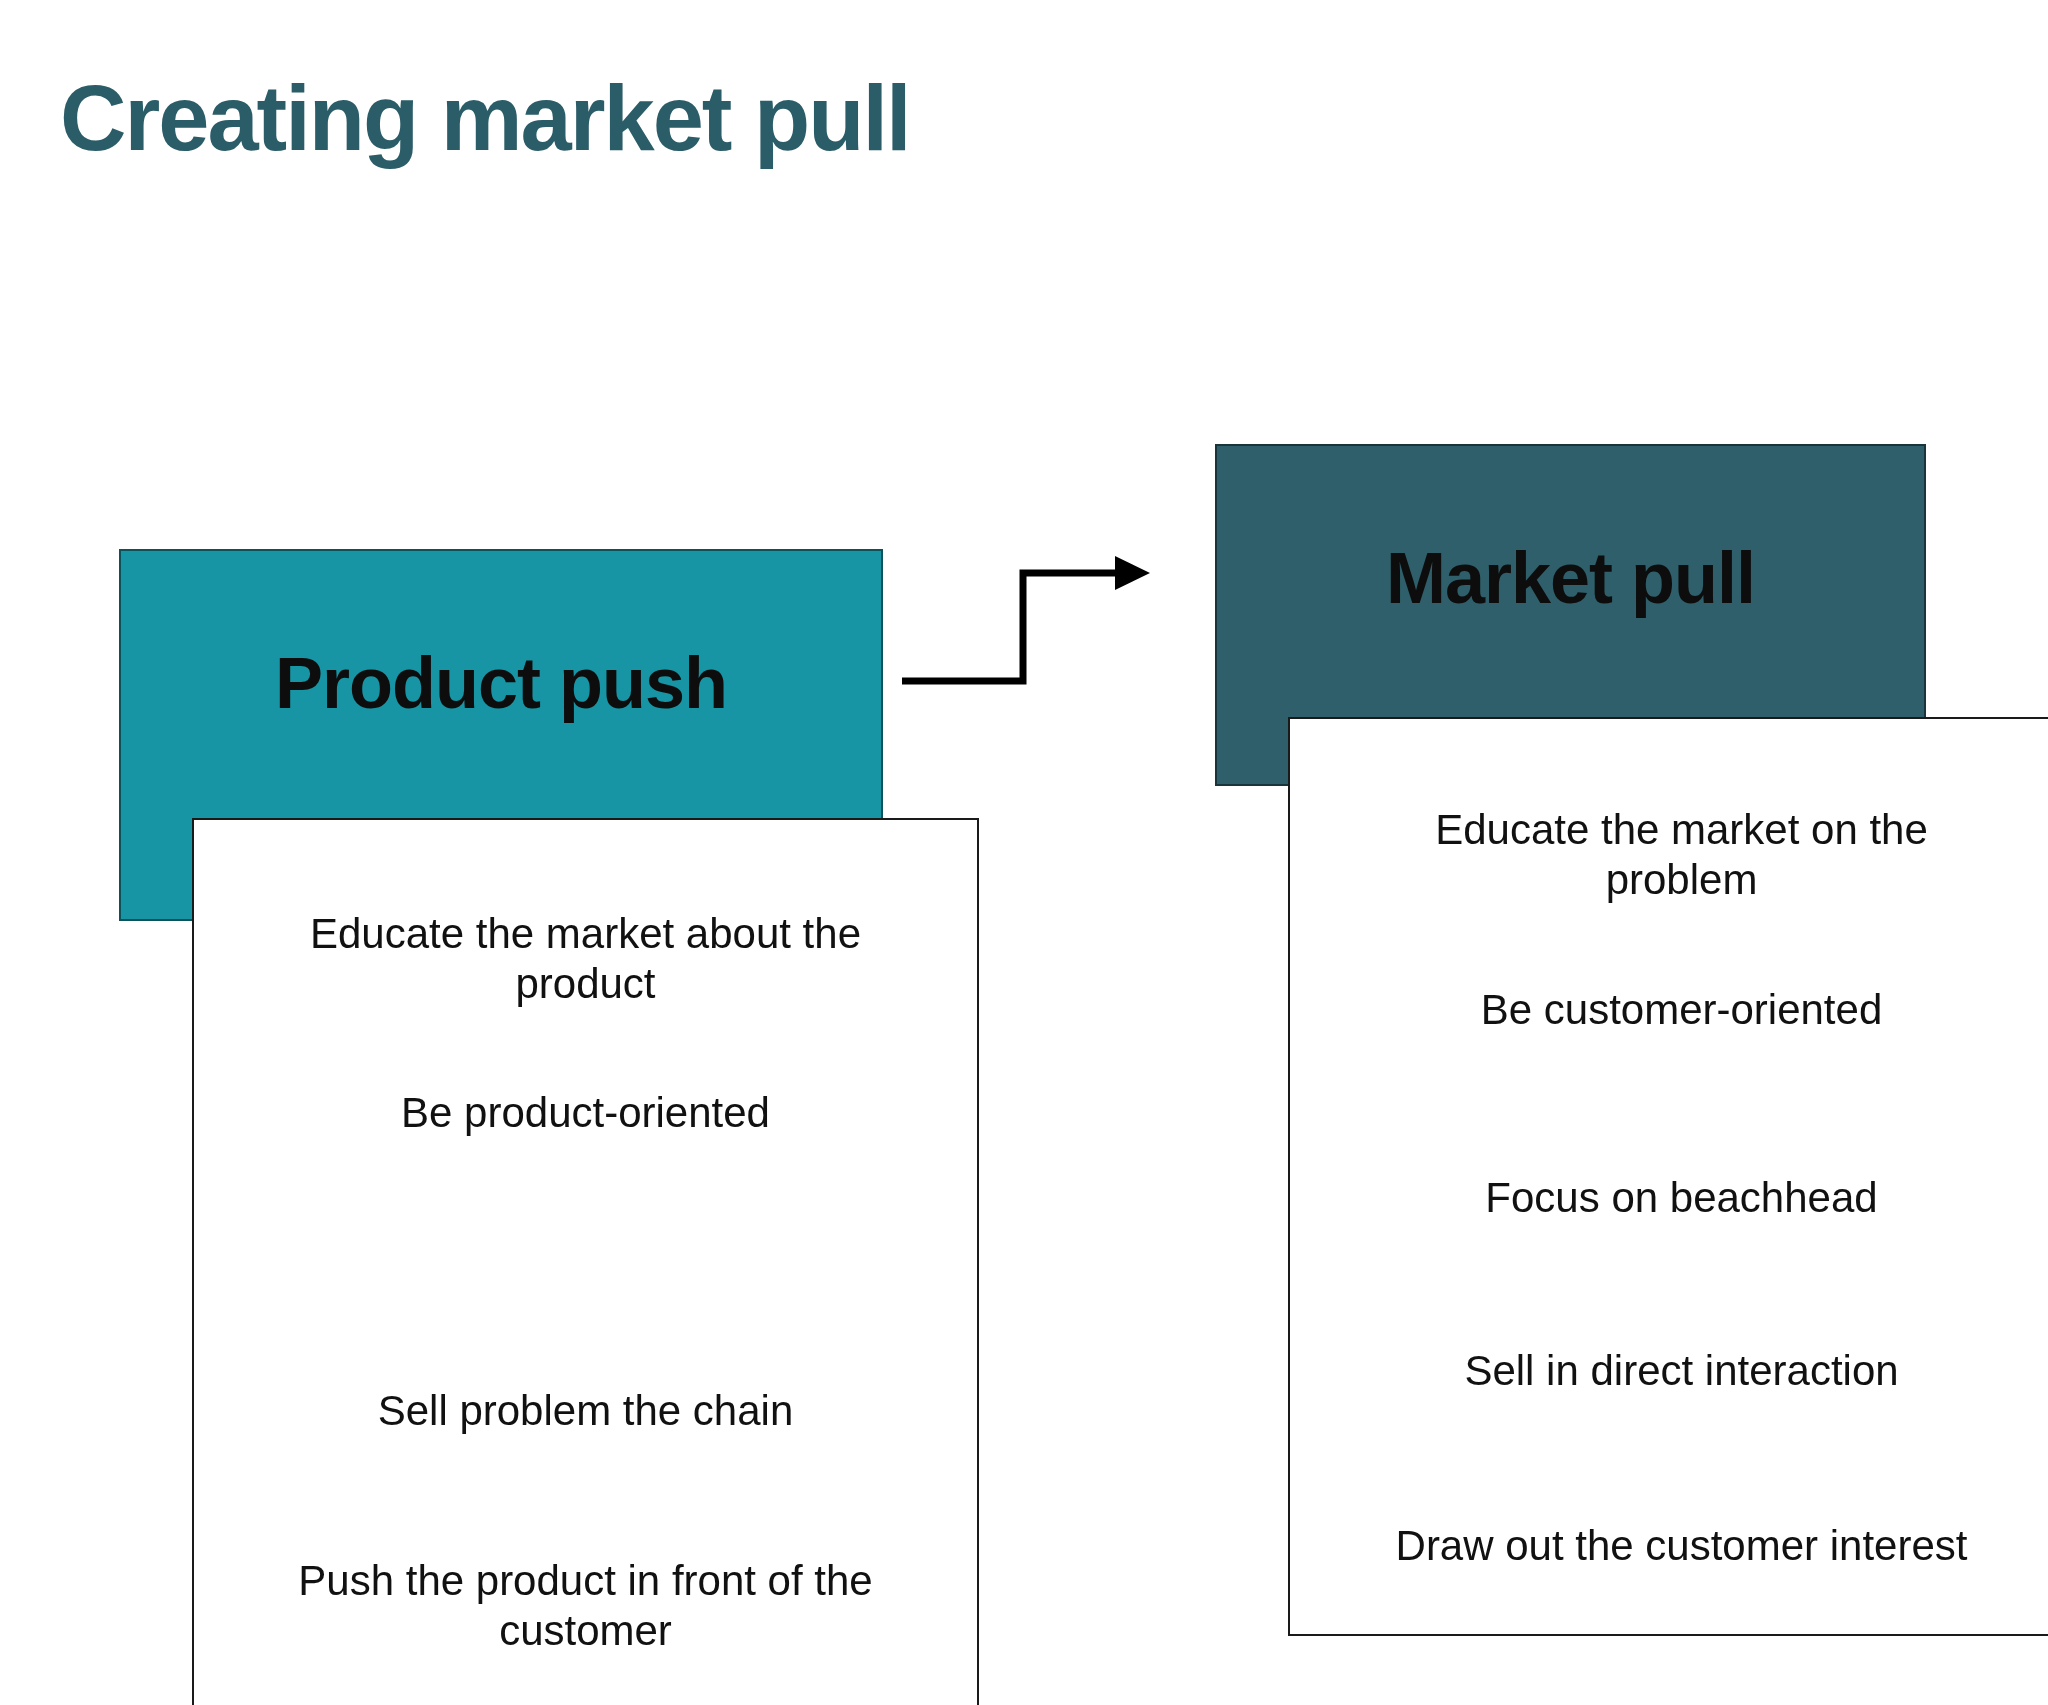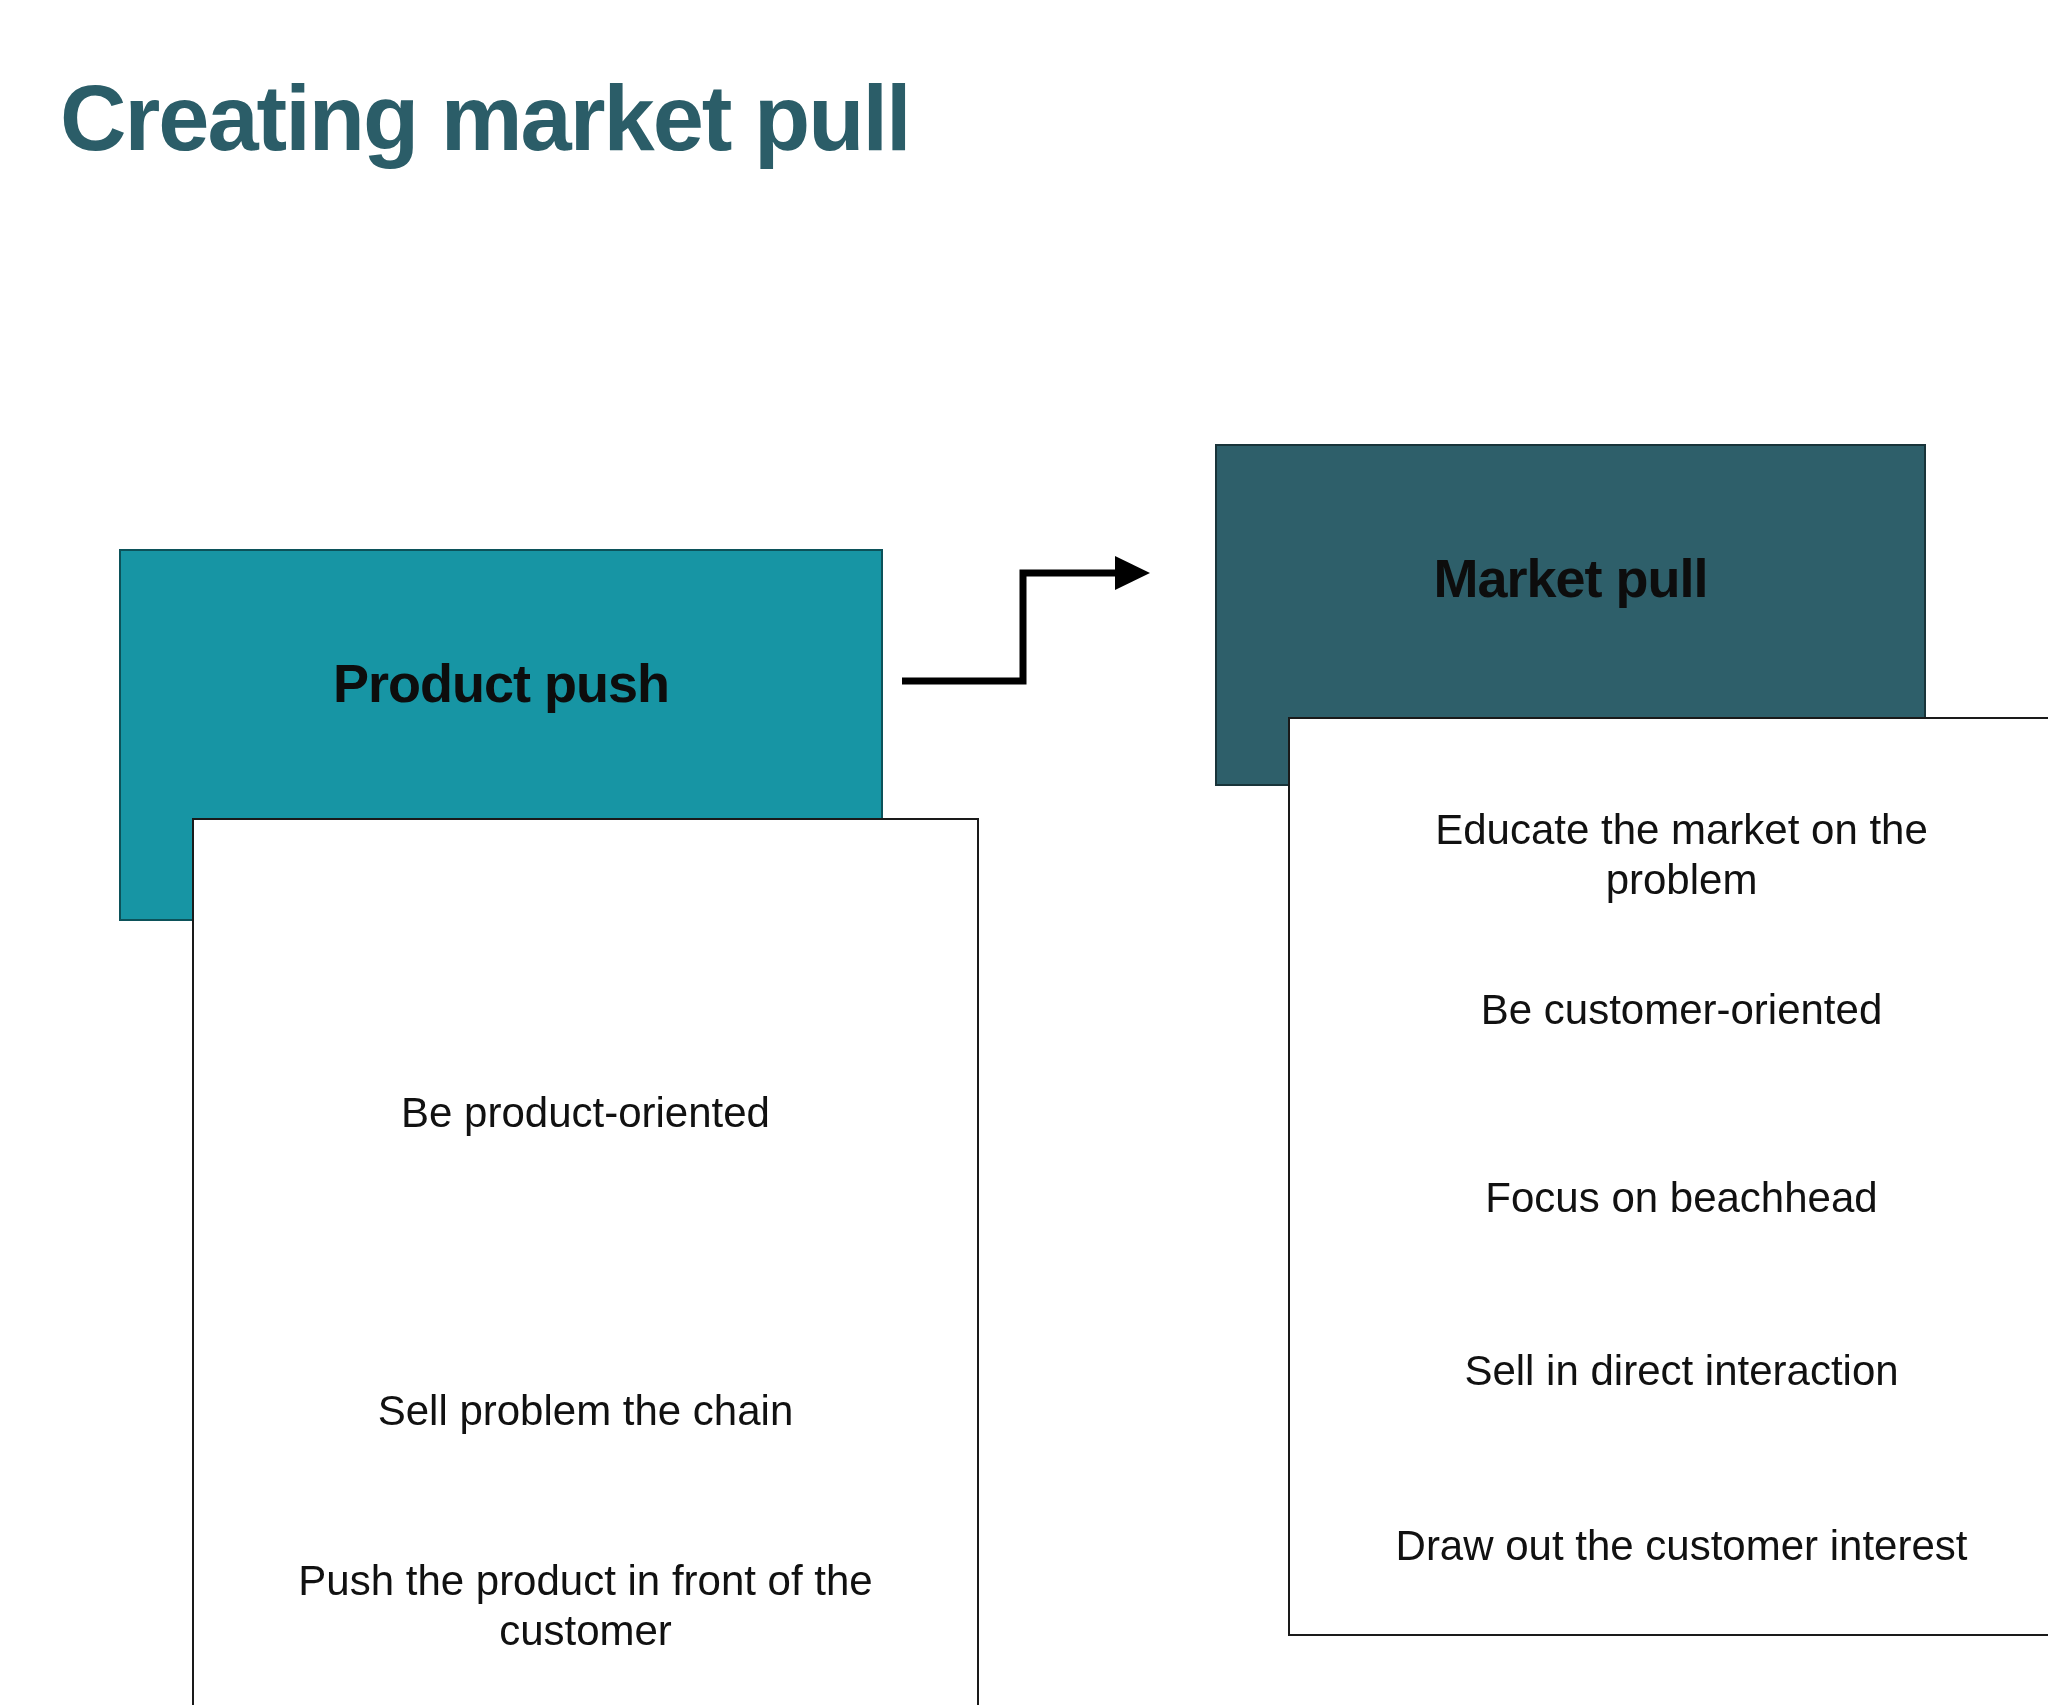--- a/index.html
+++ b/index.html
@@ -30,21 +30,21 @@
     background:var(--push_box,#1795a4);
   }
   .pull-box{
     left:1215px;top:408px;width:711px;height:342px;
     background:var(--pull_box,#2e5f6a);
   }
   .box-label{
     position:absolute;
     left:0;right:0;top:84px;
     text-align:center;
-    font-size:54px;
+    font-size:72px;
     line-height:96px;
     font-weight:700;
     letter-spacing:-1px;
     color:var(--box_label,#0d0d0d);
   }
   .card{
     position:absolute;
     width:787px;height:919px;
     background:#ffffff;
     border:2px solid var(--card_border,#1a1a1a);
@@ -92,20 +92,22 @@
   <div class="box pull-box">
     <span class="box-label">Market pull</span>
   </div>
 
   <svg class="arrow" viewBox="0 0 270 145" xmlns="http://www.w3.org/2000/svg">
     <path d="M12 130 H133 V22 H227" fill="none" stroke="#000000" stroke-width="7" stroke-linejoin="miter"></path>
     <polygon points="225,5 225,39 260,22" fill="#000000"></polygon>
   </svg>
 
   <div class="card push-card">
+    <div class="card-item i1">Educate the market about the
+product</div>
     <div class="card-item i2">Be product-oriented</div>
     <div class="card-item i4">Sell problem the chain</div>
     <div class="card-item i5">Push the product in front of the
 customer</div>
   </div>
 
   <div class="card pull-card">
     <div class="card-item i1">Educate the market on the
 problem</div>
     <div class="card-item i2">Be customer-oriented</div>

